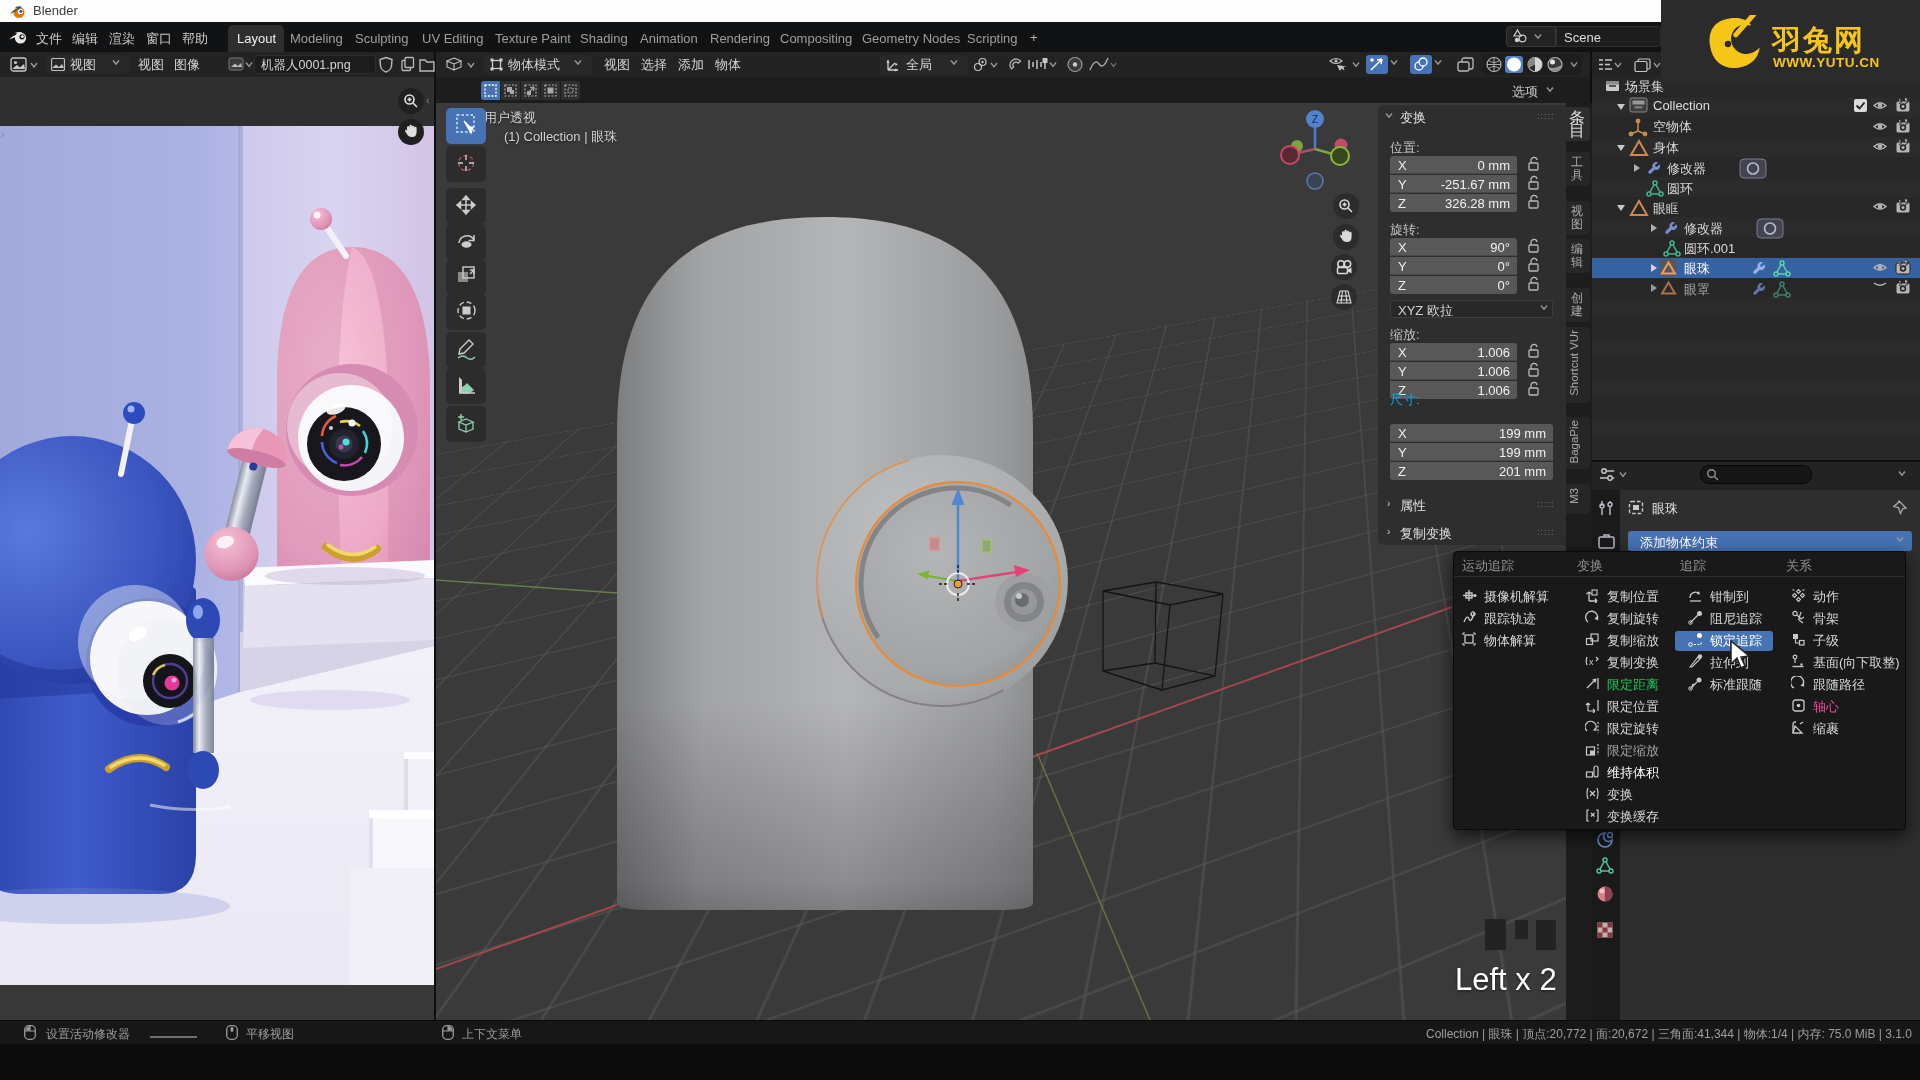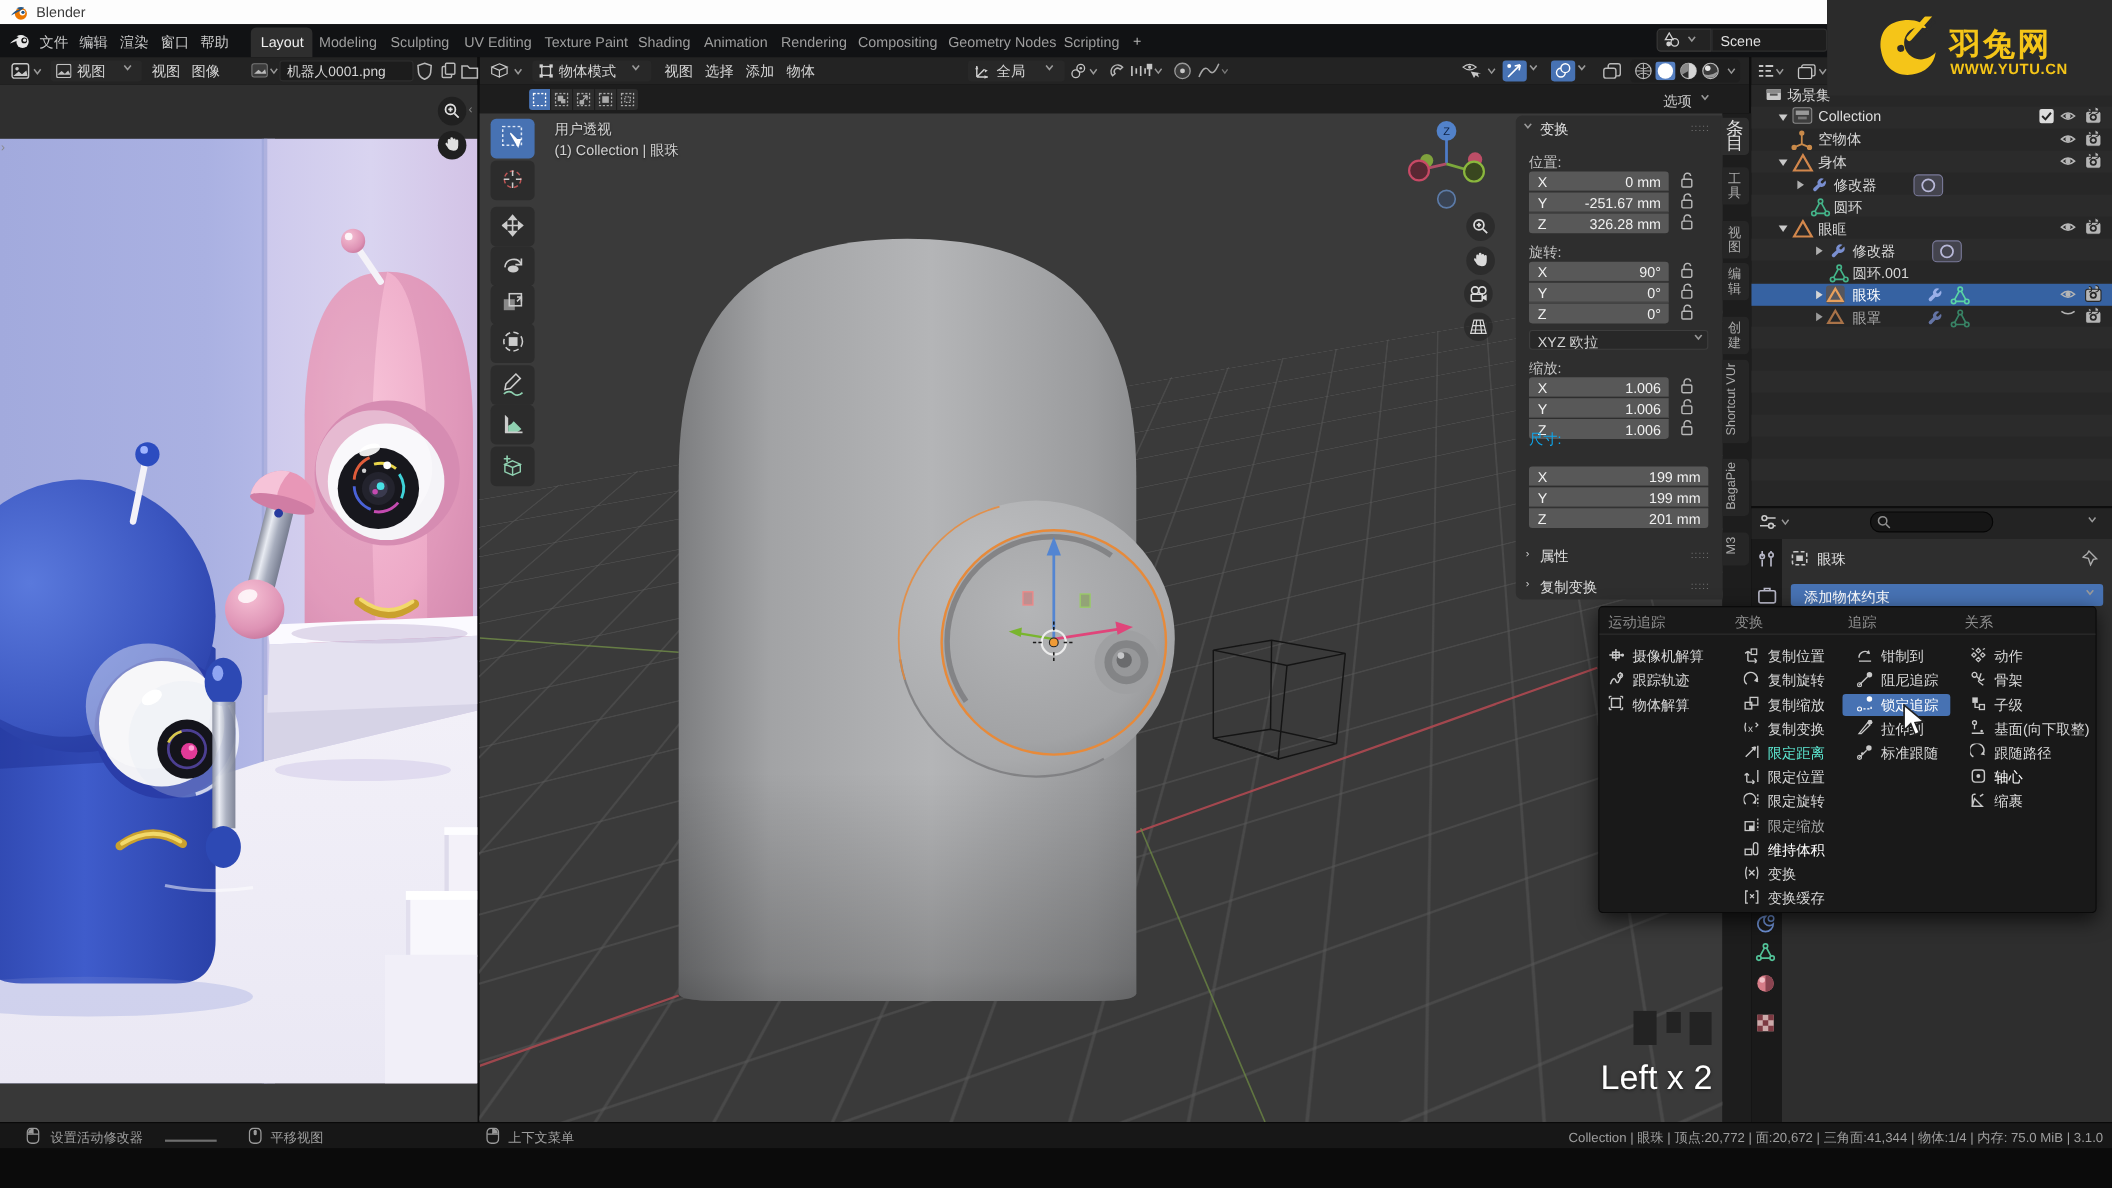--- a/index.html
+++ b/index.html
@@ -438,21 +438,21 @@
   <path d="M522,478 L492,473" stroke="#79b52e" stroke-width="2"></path>
   <path d="M481,471 l12,-3.5 l-1,8.5 Z" fill="#79b52e"></path>
   <rect x="494" y="435" width="9" height="12" fill="#c96a6a" fill-opacity="0.5" stroke="#e88" stroke-width="1.2"></rect>
   <rect x="546" y="437" width="9" height="12" fill="#7a9a40" fill-opacity="0.5" stroke="#9c6" stroke-width="1.2"></rect>
   <circle cx="522" cy="481" r="11" fill="none" stroke="#ececec" stroke-width="2"></circle>
   <path d="M522,462 v10 M522,490 v10 M503,481 h10 M531,481 h10" stroke="#1a1a1a" stroke-width="1.4" stroke-dasharray="3 2"></path>
   <circle cx="522" cy="481" r="4" fill="#ef9b36" stroke="#222" stroke-width="1"></circle>
  </g>
 </svg>
 
-<div class="a t13" style="left:504px;top:109px;color:#d2d2d2;text-shadow:0 1px 2px #0008">用户透视</div>
+<div class="a t13" style="left:484px;top:109px;color:#d2d2d2;text-shadow:0 1px 2px #0008">用户透视</div>
 <div class="a t13" style="left:504px;top:128px;color:#d2d2d2;text-shadow:0 1px 2px #0008">(1) Collection | 眼珠</div>
 
 <div class="a" style="left:446px;top:108px;width:40px;height:36px;background:#4772b3;border-radius:5px"></div>
 <svg class="a" style="left:456px;top:114px" width="21" height="24" viewBox="0 0 21 24">
     <rect x="1" y="1" width="17" height="17" fill="none" stroke="#dce6f5" stroke-width="1.4" stroke-dasharray="2.5 2"></rect>
     <path d="M8,7 L15,19 L17,13 L14,13 Z M15,19 L12,12" fill="#fff" stroke="#fff" stroke-width="1.2"></path>
   </svg>
 <div class="a" style="left:446px;top:146px;width:40px;height:36px;background:#2c2c2c;border-radius:5px"></div>
 <svg class="a" style="left:456px;top:152px" width="21" height="24" viewBox="0 0 21 24">
     <circle cx="10" cy="11" r="7.5" fill="none" stroke="#b55" stroke-width="1.3" stroke-dasharray="4 2.5"></circle>
@@ -877,21 +877,21 @@
 <div class="a t13" style="left:1607px;top:632px;color:#d8d8d8">复制缩放</div>
 <svg class="a" style="left:1585px;top:654px" width="15" height="15" viewBox="0 0 15 15">
     <path d="M2,3 q-1.5,4 0,8" stroke="#c8c8c8" stroke-width="1.2" fill="none"></path>
     <text x="4" y="11" font-size="9" fill="#c8c8c8">x</text>
     <path d="M11,3 l2,2 l-2,2" stroke="#c8c8c8" stroke-width="1.2" fill="none"></path>
   </svg>
 <div class="a t13" style="left:1607px;top:654px;color:#d8d8d8">复制变换</div>
 <svg class="a" style="left:1585px;top:676px" width="15" height="15" viewBox="0 0 15 15">
     <path d="M2,12 L11,3 M11,3 l-3.5,1 M11,3 l-1,3.5 M13,2 v11" stroke="#c8c8c8" stroke-width="1.3" fill="none" stroke-dasharray="0"></path>
   </svg>
-<div class="a t13" style="left:1607px;top:676px;color:#5eead4">限定距离</div>
+<div class="a t13" style="left:1607px;top:676px;color:#22c55e">限定距离</div>
 <svg class="a" style="left:1585px;top:698px" width="15" height="15" viewBox="0 0 15 15">
     <path d="M3,13 V5 M3,5 l-2,2 M3,5 l2,2 M3,13 h7 M10,13 l-2,-2 M10,13 l-2,2 M13,2 v11" stroke="#c8c8c8" stroke-width="1.2" fill="none"></path>
   </svg>
 <div class="a t13" style="left:1607px;top:698px;color:#d8d8d8">限定位置</div>
 <svg class="a" style="left:1585px;top:720px" width="15" height="15" viewBox="0 0 15 15">
     <path d="M2,11 a5.5,5.5 0 1 1 8.5,-1.5" stroke="#c8c8c8" stroke-width="1.3" fill="none"></path>
     <path d="M10.5,7.5 l1,3.5 l-3.5,-0.8" fill="#c8c8c8"></path>
     <path d="M13,2 v11" stroke="#c8c8c8" stroke-width="1.2" stroke-dasharray="2 1.5"></path>
   </svg>
 <div class="a t13" style="left:1607px;top:720px;color:#d8d8d8">限定旋转</div>
@@ -972,21 +972,21 @@
 <div class="a t13" style="left:1813px;top:654px;color:#d8d8d8">基面(向下取整)</div>
 <svg class="a" style="left:1791px;top:676px" width="15" height="15" viewBox="0 0 15 15">
     <path d="M3,12 a6.5,6.5 0 1 1 9,-3" fill="none" stroke="#c8c8c8" stroke-width="1.4"></path>
     <path d="M12,7 l1.5,3.5 l-4,-0.5" fill="#c8c8c8"></path>
   </svg>
 <div class="a t13" style="left:1813px;top:676px;color:#d8d8d8">跟随路径</div>
 <svg class="a" style="left:1791px;top:698px" width="15" height="15" viewBox="0 0 15 15">
     <rect x="2" y="2" width="11" height="11" rx="2.5" fill="none" stroke="#c8c8c8" stroke-width="1.3"></rect>
     <circle cx="7.5" cy="7.5" r="1.8" fill="#c8c8c8"></circle>
   </svg>
-<div class="a t13" style="left:1813px;top:698px;color:#ffffff">轴心</div>
+<div class="a t13" style="left:1813px;top:698px;color:#ec4899">轴心</div>
 <svg class="a" style="left:1791px;top:720px" width="15" height="15" viewBox="0 0 15 15">
     <path d="M2,13 V4 a2,2 0 0 1 2,-2 l1,0" fill="none" stroke="#c8c8c8" stroke-width="1.3"></path>
     <path d="M2,13 h9 l-7,-7 Z" fill="none" stroke="#c8c8c8" stroke-width="1.3"></path>
     <path d="M9,4 l3,-2" stroke="#c8c8c8" stroke-width="1.3"></path>
   </svg>
 <div class="a t13" style="left:1813px;top:720px;color:#d8d8d8">缩裹</div>
 
 <svg class="a" style="left:1729px;top:640px" width="22" height="30" viewBox="0 0 22 30">
     <path d="M2,1 L2,24 L8,18 L12,28 L16,26 L12,17 L20,16 Z" fill="#fff" stroke="#222" stroke-width="1.5"></path>
   </svg>

